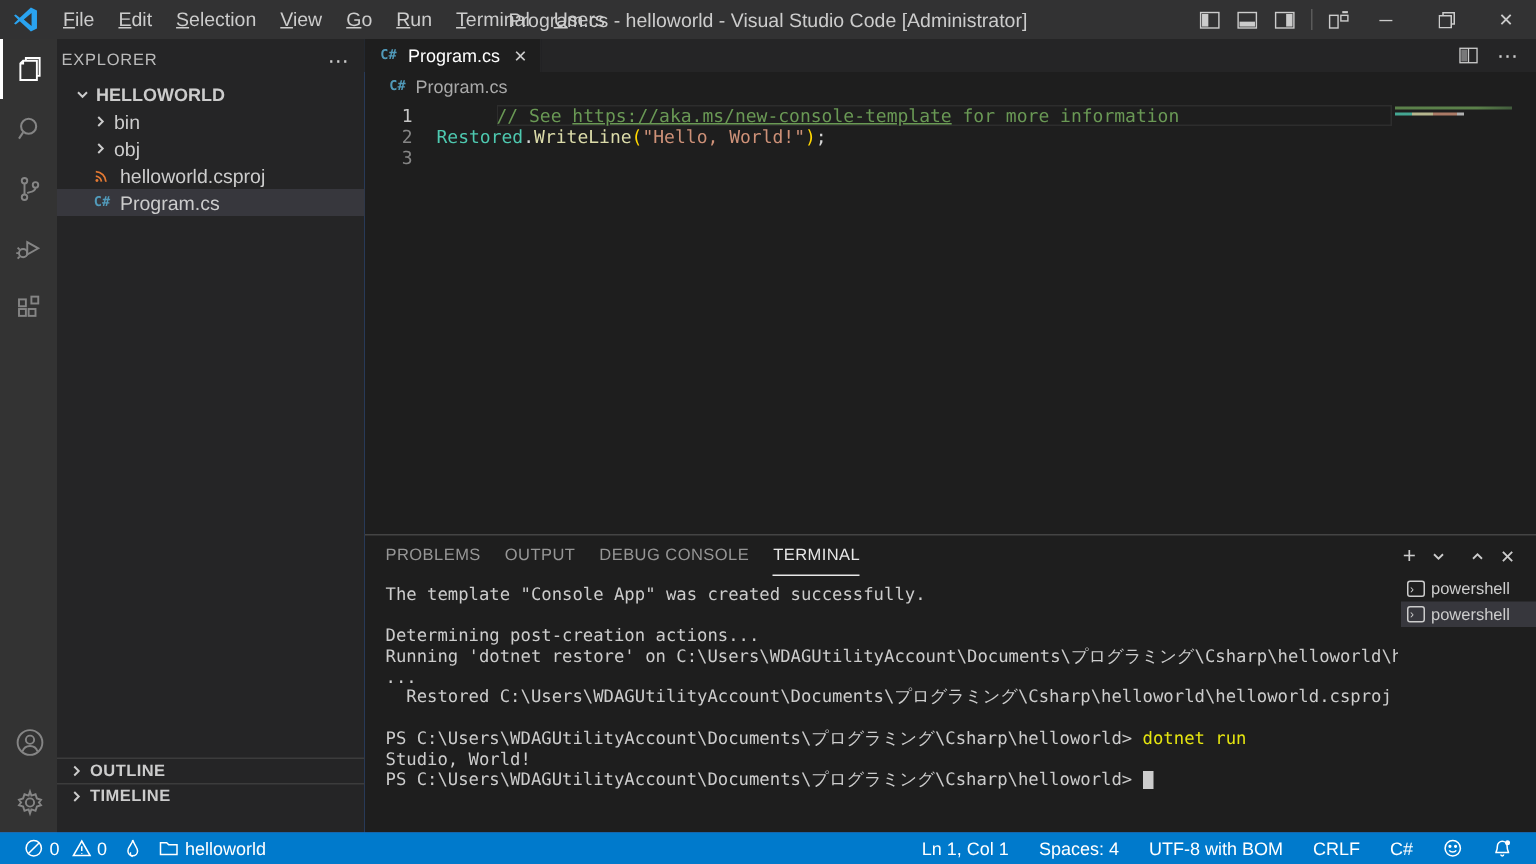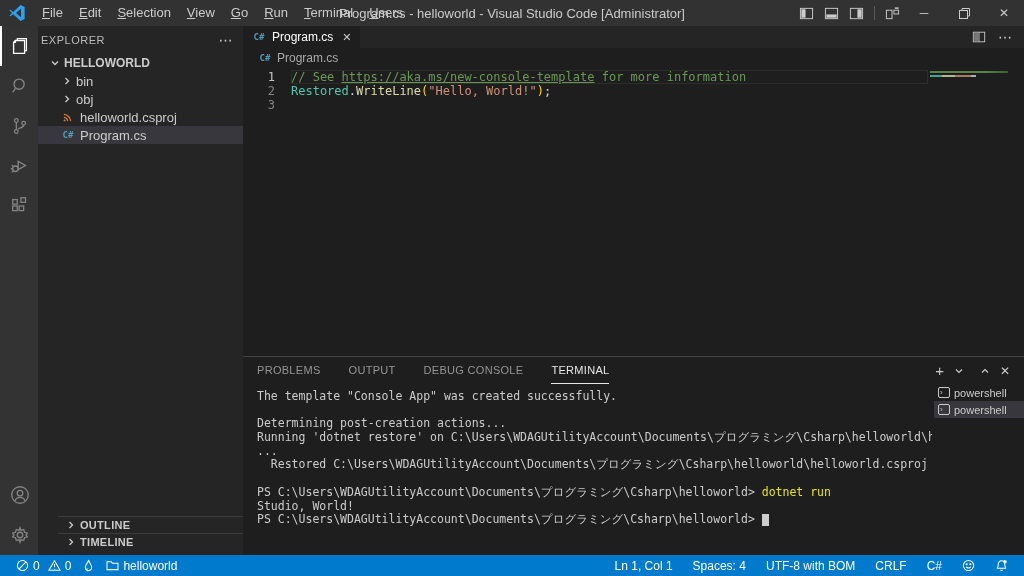--- a/index.html
+++ b/index.html
@@ -45,21 +45,21 @@
     white-space:nowrap; cursor:default; }
   .tree-row.selected { background:#37373d; }
   .tree-root { font-weight:bold; font-size:12px; }
   .tree-indent { padding-left:22px; }
   .chev { width:14px; height:14px; display:inline-flex; align-items:center;
     justify-content:center; color:#cccccc; flex:0 0 auto; margin-right:2px; }
   .file-icon { width:16px; height:14px; display:inline-flex; align-items:center;
     justify-content:center; margin-right:4px; flex:0 0 auto; }
   .cs-badge { font-family:"DejaVu Sans Mono", monospace; font-weight:bold;
     font-size:9px; color:#519aba; }
-  .sidebar-sections { position:absolute; bottom:5px; left:0; width:100%;padding-left:20px; }
+  .sidebar-sections { position:absolute; bottom:16px; left:0; width:100%; }
   .section-row { height:17px; display:flex; align-items:center; padding-left:6px;
     border-top:1px solid #3c3c3c; font-size:11px; font-weight:bold; color:#cccccc;
     letter-spacing:0.3px; }
 
   
   .editor-col { flex:1; display:flex; flex-direction:column; background:#1e1e1e; min-width:0; }
   .tabbar { height:22px; background:#252526; display:flex; align-items:stretch; }
   .tab { display:flex; align-items:center; gap:5px; padding:0 8px; background:#1e1e1e;
     color:#ffffff; font-size:12px; border-right:1px solid #252526; }
   .tab-close { color:#cccccc; font-size:11px; margin-left:4px; }
@@ -67,38 +67,38 @@
     padding-right:12px; color:#cccccc; }
   .breadcrumbs { height:20px; display:flex; align-items:center; gap:4px;
     padding-left:14px; font-size:12px; color:#a9a9a9; }
 
   .code-area { position:relative; height:288px; font-family:"DejaVu Sans Mono", monospace;
     font-size:12px; line-height:14px; padding-top:2px; }
   .code-line { display:flex; height:14px; }
   .gutter { width:48px; text-align:right; padding-right:16px; color:#858585; flex:0 0 auto; }
   .code-line.current .gutter { color:#c6c6c6; }
   .line-content { flex:1; white-space:pre; margin-right:96px; min-width:0; }
-  .code-line.current .line-content { box-shadow:inset 0 0 0 1px rgba(255,255,255,0.07); }
+  .code-line.current .line-content { box-shadow:inset 0 0 0 1px rgba(255,255,255,0.07);margin-left:40px; }
   .tok-comment { color:#6a9955; }
   .tok-link { text-decoration:underline; }
   .tok-class { color:#4ec9b0; }
   .tok-method { color:#dcdcaa; }
   .tok-punct { color:#d4d4d4; }
   .tok-bracket { color:#ffd700; }
   .tok-string { color:#ce9178; }
   .minimap { position:absolute; top:3px; right:10px; width:84px; height:40px; }
   .mm-line1 { height:2px; width:78px; margin-bottom:2px;
     background:linear-gradient(90deg,#6a9955 70%, #4b6b44 100%); opacity:0.8; }
   .mm-line2 { height:2px; width:46px;
     background:linear-gradient(90deg,#4ec9b0 0 25%, #dcdcaa 25% 55%, #ce9178 55% 90%, #d4d4d4 90%); opacity:0.8; }
 
   
   .panel { height:199px; border-top:1px solid #444444; display:flex; flex-direction:column; }
   .panel-header { height:27px; display:flex; align-items:center; padding:0 10px 0 14px; }
-  .panel-tabs { display:flex; gap:28px; }
+  .panel-tabs { display:flex; gap:16px; }
   .panel-tab { font-size:11px; letter-spacing:0.3px; color:#969696; line-height:25px;
     border-bottom:1px solid transparent; }
   .panel-tab.active { color:#e7e7e7; border-bottom:1px solid #e7e7e7; }
   .panel-actions { margin-left:auto; display:flex; align-items:center; gap:10px;
     color:#cccccc; padding-right:4px; }
   .panel-body { position:relative; flex:1; min-height:0; }
   .terminal { position:absolute; left:0; top:0; right:92px; bottom:0; padding:6px 0 0 14px;
     font-family:"DejaVu Sans Mono", monospace; font-size:11.5px; line-height:13.7px;
     color:#cccccc; overflow:hidden; }
   .tline { white-space:pre; height:13.7px; }

